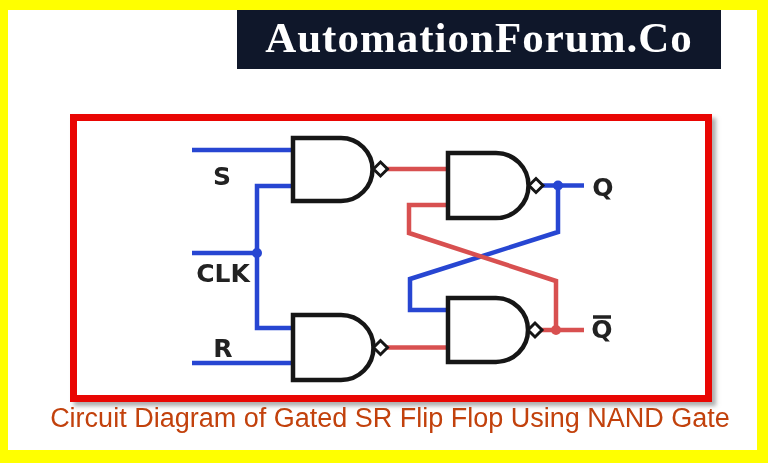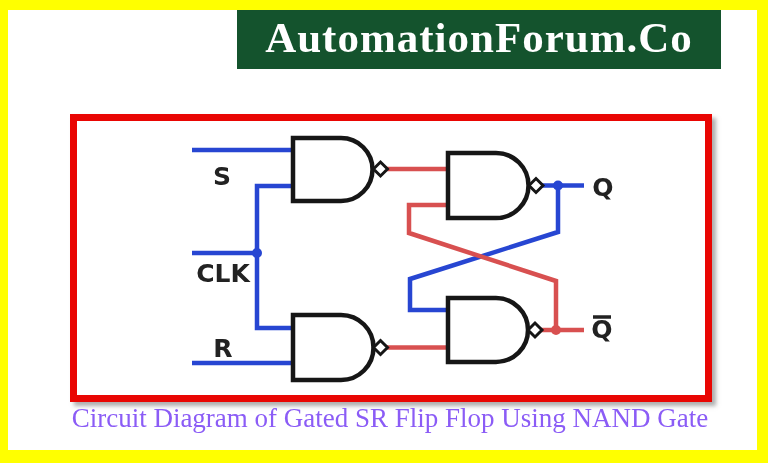--- a/index.html
+++ b/index.html
@@ -21,21 +21,21 @@
     border-bottom-width: 13px;
     z-index: 6;
     pointer-events: none;
   }
   .banner {
     position: absolute;
     left: 237px;
     top: 9px;
     width: 484px;
     height: 60px;
-    background: #14532d;
+    background: #0f172a;
     z-index: 3;
     display: flex;
     align-items: center;
     justify-content: center;
   }
   .banner-title {
     font-family: "Liberation Serif", serif;
     font-weight: bold;
     font-size: 43px;
     letter-spacing: 1px;
@@ -62,23 +62,23 @@
     width: 768px;
     height: 463px;
     z-index: 2;
   }
   .caption {
     position: absolute;
     left: 12px;
     right: 0;
     top: 403px;
     text-align: center;
-    font-family: Liberation Serif, serif;
+    font-family: Liberation Sans, sans-serif;
     font-size: 27px;
-    color: #8b5cf6;
+    color: #c2410c;
     z-index: 4;
     white-space: nowrap;
   }
   text.sig-label {
     font-family: "DejaVu Sans", sans-serif;
     font-weight: bold;
     fill: #222222;
   }
 </style>
 </head>

